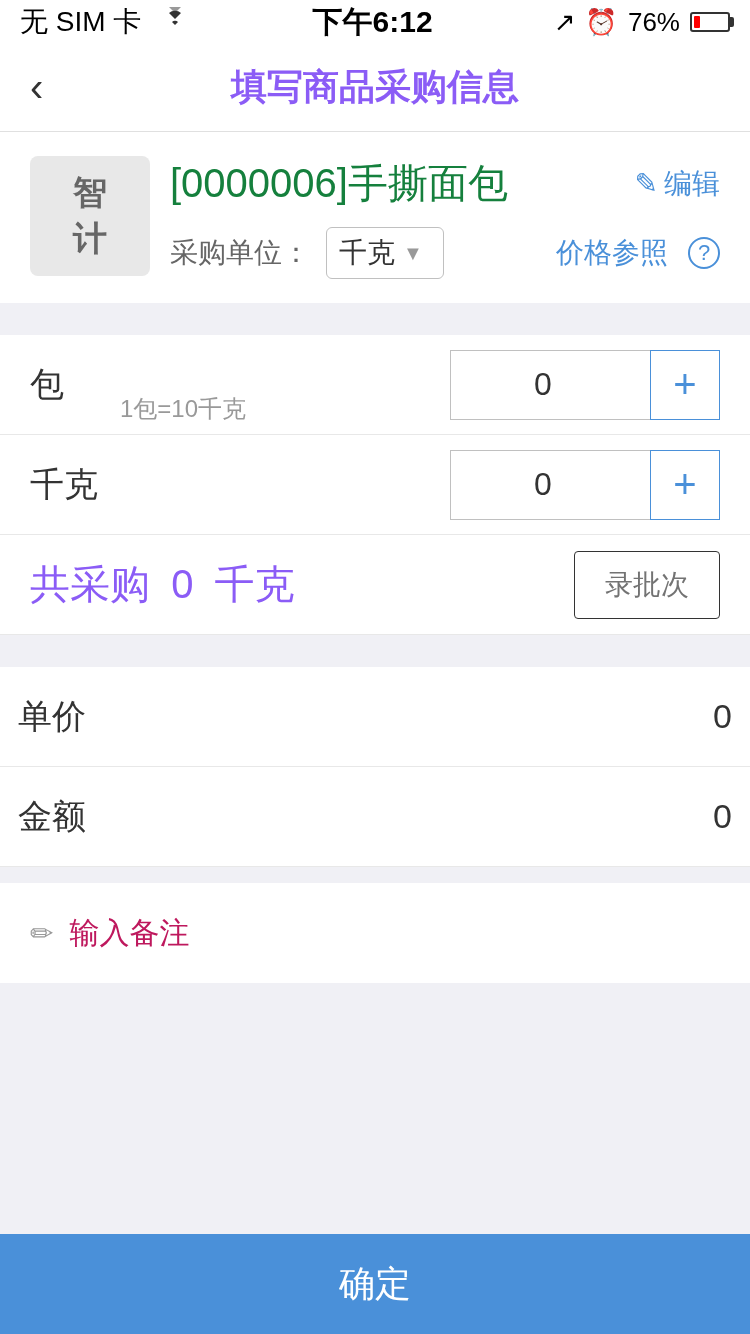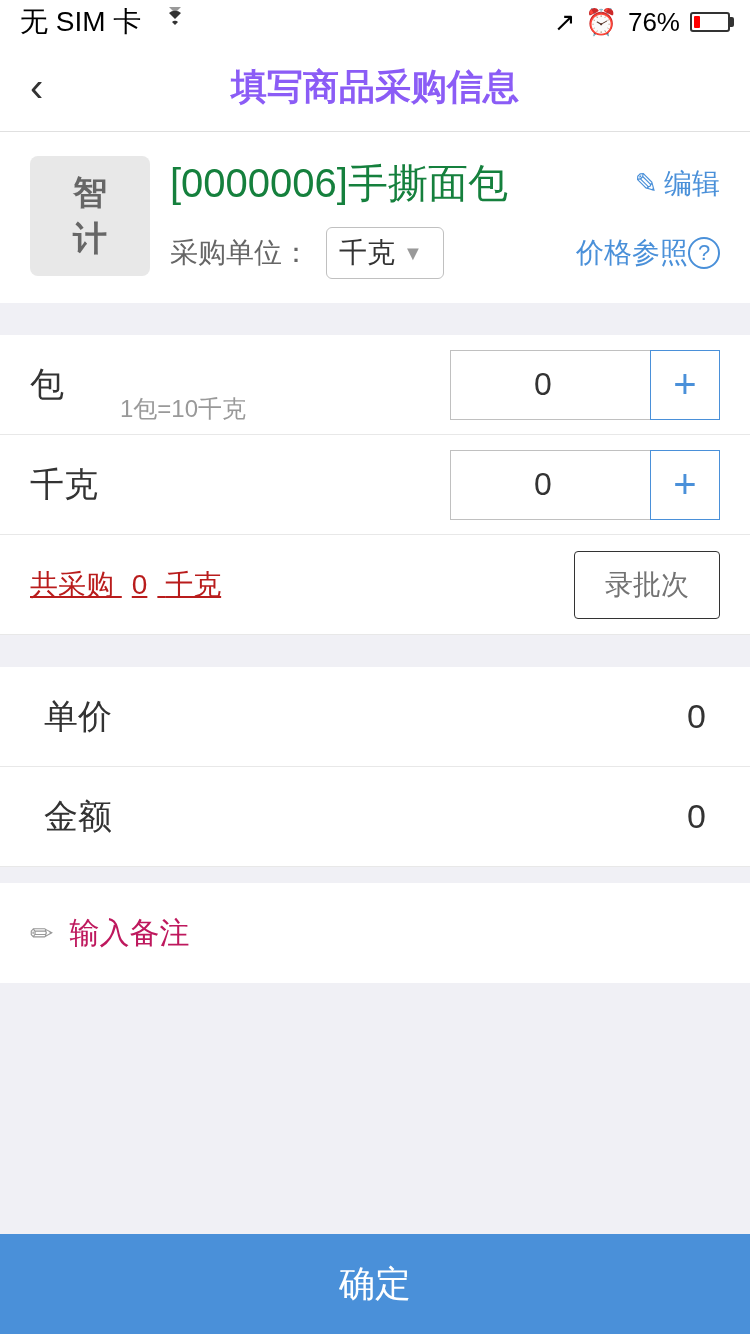--- a/index.html
+++ b/index.html
@@ -149,21 +149,21 @@
     .unit-select-arrow {
       font-size: 20px;
       color: #999;
     }
     .price-ref {
       margin-left: auto;
       font-size: 28px;
       color: #4a90d9;
       display: flex;
       align-items: center;
-      gap: 0;
+      gap: 20px;
       cursor: pointer;
     }
     .price-ref-icon {
       width: 32px;
       height: 32px;
       border: 2px solid #4a90d9;
       border-radius: 50%;
       display: flex;
       align-items: center;
       justify-content: center;
@@ -232,23 +232,22 @@
     }
     .total-row {
       display: flex;
       align-items: center;
       justify-content: space-between;
       padding: 0 30px;
       height: 100px;
       border-bottom: 1px solid #e8e8e8;
     }
     .total-label {
-      font-size: 28px;
-      color: #b91c1c;
-      text-decoration: underline;
+      font-size: 40px;
+      color: #8b5cf6;
     }
     .record-batch-btn {
       border: 1px solid #333;
       padding: 14px 30px;
       font-size: 28px;
       color: #737373;
       background: #fff;
       cursor: pointer;
       border-radius: 4px;
     }
@@ -261,21 +260,21 @@
 
     
     .price-section {
       background: #fff;
       margin-bottom: 16px;
     }
     .price-row {
       display: flex;
       align-items: center;
       justify-content: space-between;
-      padding: 0 44px;
+      padding: 0 18px;
       height: 100px;
       border-bottom: 1px solid #e8e8e8;
     }
     .price-row-label {
       font-size: 34px;
       color: #333;
     }
     .price-row-value {
       font-size: 34px;
       color: #333;
@@ -335,20 +334,21 @@
   <div class="status-left">
     <span>无 SIM 卡</span>
     <span>
       <svg width="32" height="24" viewBox="0 0 32 24">
         <path d="M16 18l3-3a4 4 0 00-6 0l3 3z" fill="#333"></path>
         <path d="M16 12l6-6a9 9 0 00-12 0l6 6z" fill="#333"></path>
         <path d="M16 6l9-9a15 15 0 00-18 0l9 9z" fill="#333" opacity="0.5"></path>
       </svg>
     </span>
   </div>
+  <div style="font-size:30px;font-weight:600;">下午6:12</div>
   <div class="status-right">
     <span>↗</span>
     <span>⏰</span>
     <span>76%</span>
     <div class="battery-icon">
       <div class="battery-fill"></div>
     </div>
   </div>
 </div>
 

